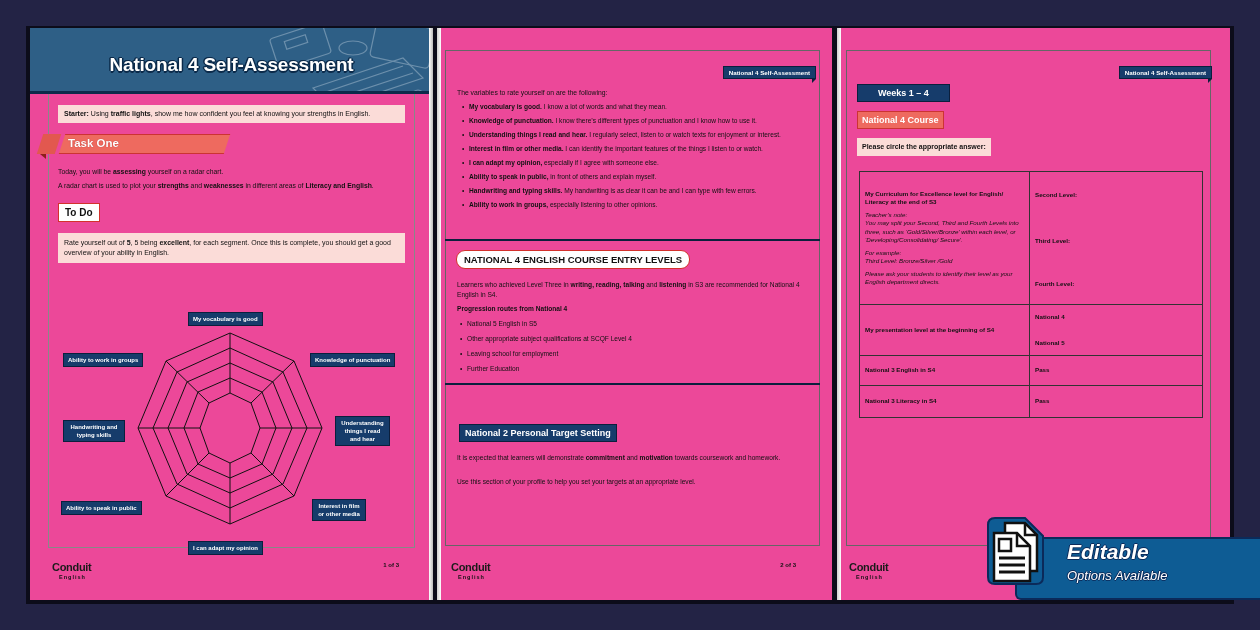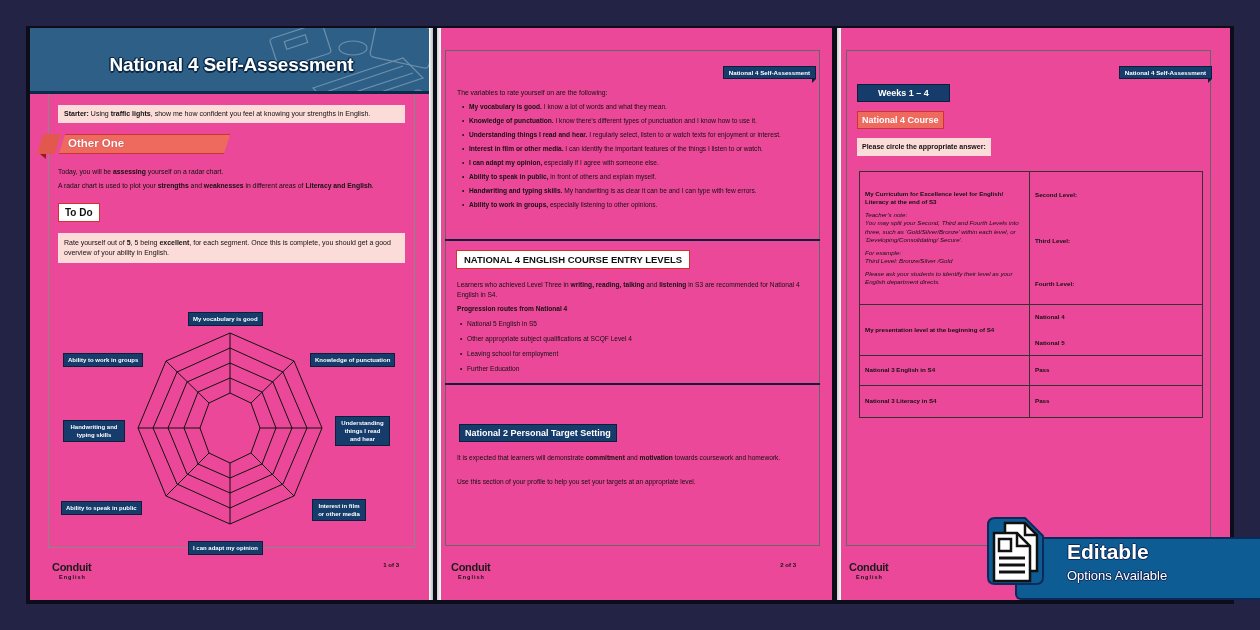--- a/index.html
+++ b/index.html
@@ -51,21 +51,21 @@
 
   .navy-head { position: absolute; background: #163c6b; color: #fff; font-weight: bold; border: 1.5px solid #0b1f3d; }
   .red-head { position: absolute; background: #ee6a5f; color: #fff; font-weight: bold; border: 1px solid #c33; }
 
   table.assess { position: absolute; border-collapse: collapse; font-size: 6.2px; line-height: 8.5px; }
   table.assess td { border: 1px solid #333; vertical-align: middle; padding: 4px; }
   table.assess td.b { font-weight: bold; }
   .it { font-style: italic; }
 
   
-  .editable { position: absolute; left: 985px; top: 515px; width: 275px; height: 85px; }
+  .editable { position: absolute; left: 985px; top: 515px; width: 275px; height: 85px; font-style: italic; }
   .editable .bar { position: absolute; left: 30px; top: 22px; width: 245px; height: 63px; background: #0e5c94; border: 2px solid #0b2a5a; border-right: none; border-radius: 6px 0 0 6px; }
   .editable .bar-tail { position:absolute; left: 40px; top: 60px; width: 30px; height: 25px; background:#0e5c94; transform: skewX(20deg); }
   .editable .icon { position: absolute; left: 0; top: 0; width: 62px; height: 72px; }
   .editable .line1 { position: absolute; left: 82px; top: 25px; color: #fff; font-weight: bold; font-size: 21px; text-shadow: -1px 0 #0b2a5a, 1px 0 #0b2a5a, 0 1px #0b2a5a, 0 -1px #0b2a5a; }
   .editable .line2 { position: absolute; left: 82px; top: 53px; color: #fff; font-size: 13px; text-shadow: -1px 0 #0b2a5a, 1px 0 #0b2a5a, 0 1px #0b2a5a, 0 -1px #0b2a5a; }
 </style>
 </head>
 <body>
 
 <div class="frame"></div>
@@ -88,21 +88,21 @@
   <div class="inner-border"></div>
 
   <div class="pink" style="position:absolute; left:28px; top:77px; width:347px;">
     <span class="b">Starter:</span><span> Using </span><span class="b">traffic lights</span><span>, show me how confident you feel at knowing your strengths in English.</span>
   </div>
 
   <div class="task-ribbon" style="left:10px; top:106px; width:195px;">
     <div class="tail"></div>
     <div class="fold"></div>
     <div class="body" style="width:165px;"></div>
-    <div class="label">Other One</div>
+    <div class="label">Task One</div>
   </div>
 
   <div class="txt" style="position:absolute; left:28px; top:139px;">
     <span>Today, you will be </span><span class="b">assessing</span><span> yourself on a radar chart.</span>
   </div>
   <div class="txt" style="position:absolute; left:28px; top:153px;">
     <span>A radar chart is used to plot your </span><span class="b">strengths</span><span> and </span><span class="b">weaknesses</span><span> in different areas of </span><span class="b">Literacy and English</span><span>.</span>
   </div>
 
   <div class="todo-box" style="left:28px; top:175px;">To Do</div>
@@ -155,21 +155,21 @@
     <li><span class="b">Understanding things I read and hear.</span><span> I regularly select, listen to or watch texts for enjoyment or interest.</span></li>
     <li><span class="b">Interest in film or other media.</span><span> I can identify the important features of the things I listen to or watch.</span></li>
     <li><span class="b">I can adapt my opinion,</span><span> especially if I agree with someone else.</span></li>
     <li><span class="b">Ability to speak in public,</span><span> in front of others and explain myself.</span></li>
     <li><span class="b">Handwriting and typing skills.</span><span> My handwriting is as clear it can be and I can type with few errors.</span></li>
     <li><span class="b">Ability to work in groups,</span><span> especially listening to other opinions.</span></li>
   </ul>
 
   <div style="position:absolute; left:8px; top:211px; width:375px; height:1.5px; background:#0b1f3d;"></div>
 
-  <div class="todo-box" style="left:19px; top:222px; font-size:9.5px; padding:3px 7px; border-width:1.5px;">NATIONAL 4 ENGLISH COURSE ENTRY LEVELS</div>
+  <div class="todo-box" style="left:19px; top:222px; font-size:9.5px; padding:3px 7px; border-width:1.5px;border-radius:9px;">NATIONAL 4 ENGLISH COURSE ENTRY LEVELS</div>
   <div class="txt" style="position:absolute; left:20px; top:252px; width:350px; font-size:6.6px;">
     <span>Learners who achieved Level Three in </span><span class="b">writing, reading, talking</span><span> and </span><span class="b">listening</span><span> in S3 are recommended for National 4 English in S4.</span>
   </div>
   <div class="txt b" style="position:absolute; left:20px; top:276px; font-size:6.6px;">Progression routes from National 4</div>
   <ul class="bul" style="position:absolute; left:22px; top:291px; width:340px;">
     <li style="margin-bottom:6px;">National 5 English in S5</li>
     <li style="margin-bottom:6px;">Other appropriate subject qualifications at SCQF Level 4</li>
     <li style="margin-bottom:6px;">Leaving school for employment</li>
     <li style="margin-bottom:6px;">Further Education</li>
   </ul>

